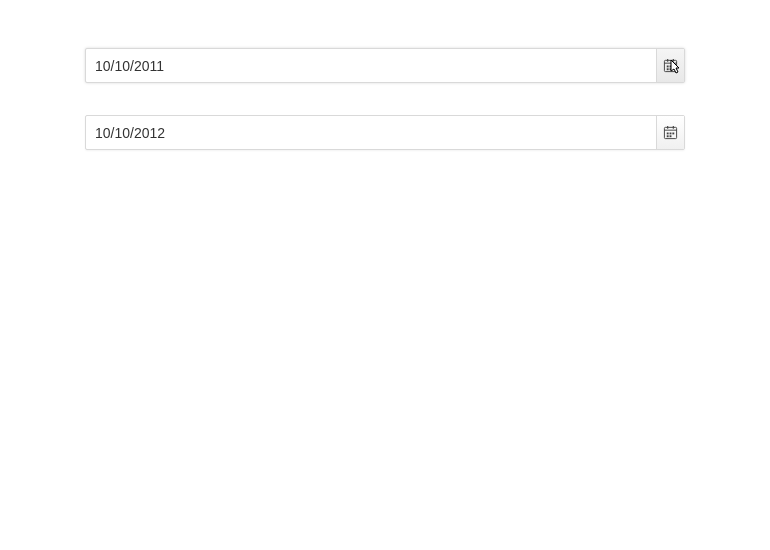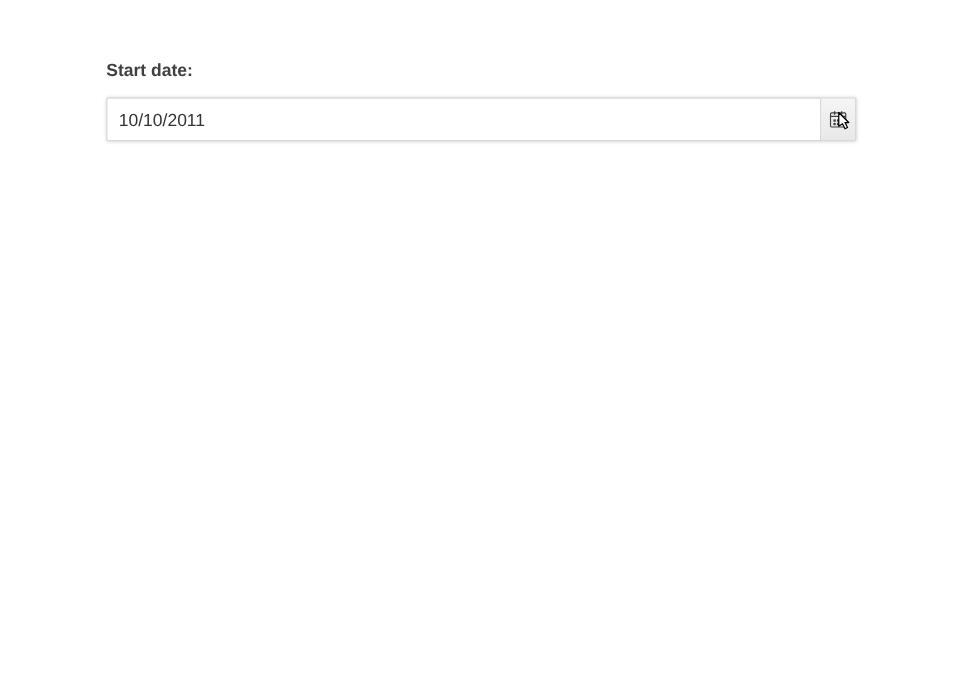--- a/index.html
+++ b/index.html
@@ -68,21 +68,20 @@
       position: absolute;
       top: 10px;
       left: 10px;
       pointer-events: none;
     }
   </style>
 </head>
 <body>
 
 <div class="form-group">
-  <label class="form-label">Start date:</label>
   <div class="date-input-wrapper hover">
     <input type="text" class="date-input" value="10/10/2011" style="">
     <button class="date-button hover">
       <span class="calendar-icon">
         <svg viewBox="0 0 16 16" width="15" height="15">
           <rect x="1.5" y="2.5" width="13" height="12" rx="1" fill="none" stroke="#404040" stroke-width="1"></rect>
           <line x1="1.5" y1="5.5" x2="14.5" y2="5.5" stroke="#404040" stroke-width="1"></line>
           <line x1="5" y1="1" x2="5" y2="4" stroke="#404040" stroke-width="1.2"></line>
           <line x1="11" y1="1" x2="11" y2="4" stroke="#404040" stroke-width="1.2"></line>
           <rect x="4" y="8" width="2" height="2" fill="#404040"></rect>
@@ -95,13 +94,31 @@
       <span class="cursor">
         <svg width="16" height="18" viewBox="0 0 16 18">
           <path d="M 4 1 L 4 12 L 7 10 L 9 14 L 11 13 L 9 9 L 12 9 Z" fill="#ffffff" stroke="#000000" stroke-width="1" stroke-linejoin="round"></path>
         </svg>
       </span>
     </button>
   </div>
 </div>
 
 <div class="form-group">
+  <div class="date-input-wrapper">
+    <input type="text" class="date-input" value="10/10/2012" style="">
+    <button class="date-button">
+      <span class="calendar-icon">
+        <svg viewBox="0 0 16 16" width="15" height="15">
+          <rect x="1.5" y="2.5" width="13" height="12" rx="1" fill="none" stroke="#404040" stroke-width="1"></rect>
+          <line x1="1.5" y1="5.5" x2="14.5" y2="5.5" stroke="#404040" stroke-width="1"></line>
+          <line x1="5" y1="1" x2="5" y2="4" stroke="#404040" stroke-width="1.2"></line>
+          <line x1="11" y1="1" x2="11" y2="4" stroke="#404040" stroke-width="1.2"></line>
+          <rect x="4" y="8" width="2" height="2" fill="#404040"></rect>
+          <rect x="7" y="8" width="2" height="2" fill="#404040"></rect>
+          <rect x="10" y="8" width="2" height="2" fill="#404040"></rect>
+          <rect x="4" y="11" width="2" height="2" fill="#404040"></rect>
+          <rect x="7" y="11" width="2" height="2" fill="#404040"></rect>
+        </svg>
+      </span>
+    </button>
+  </div>
 </div>
 
 </body></html>

